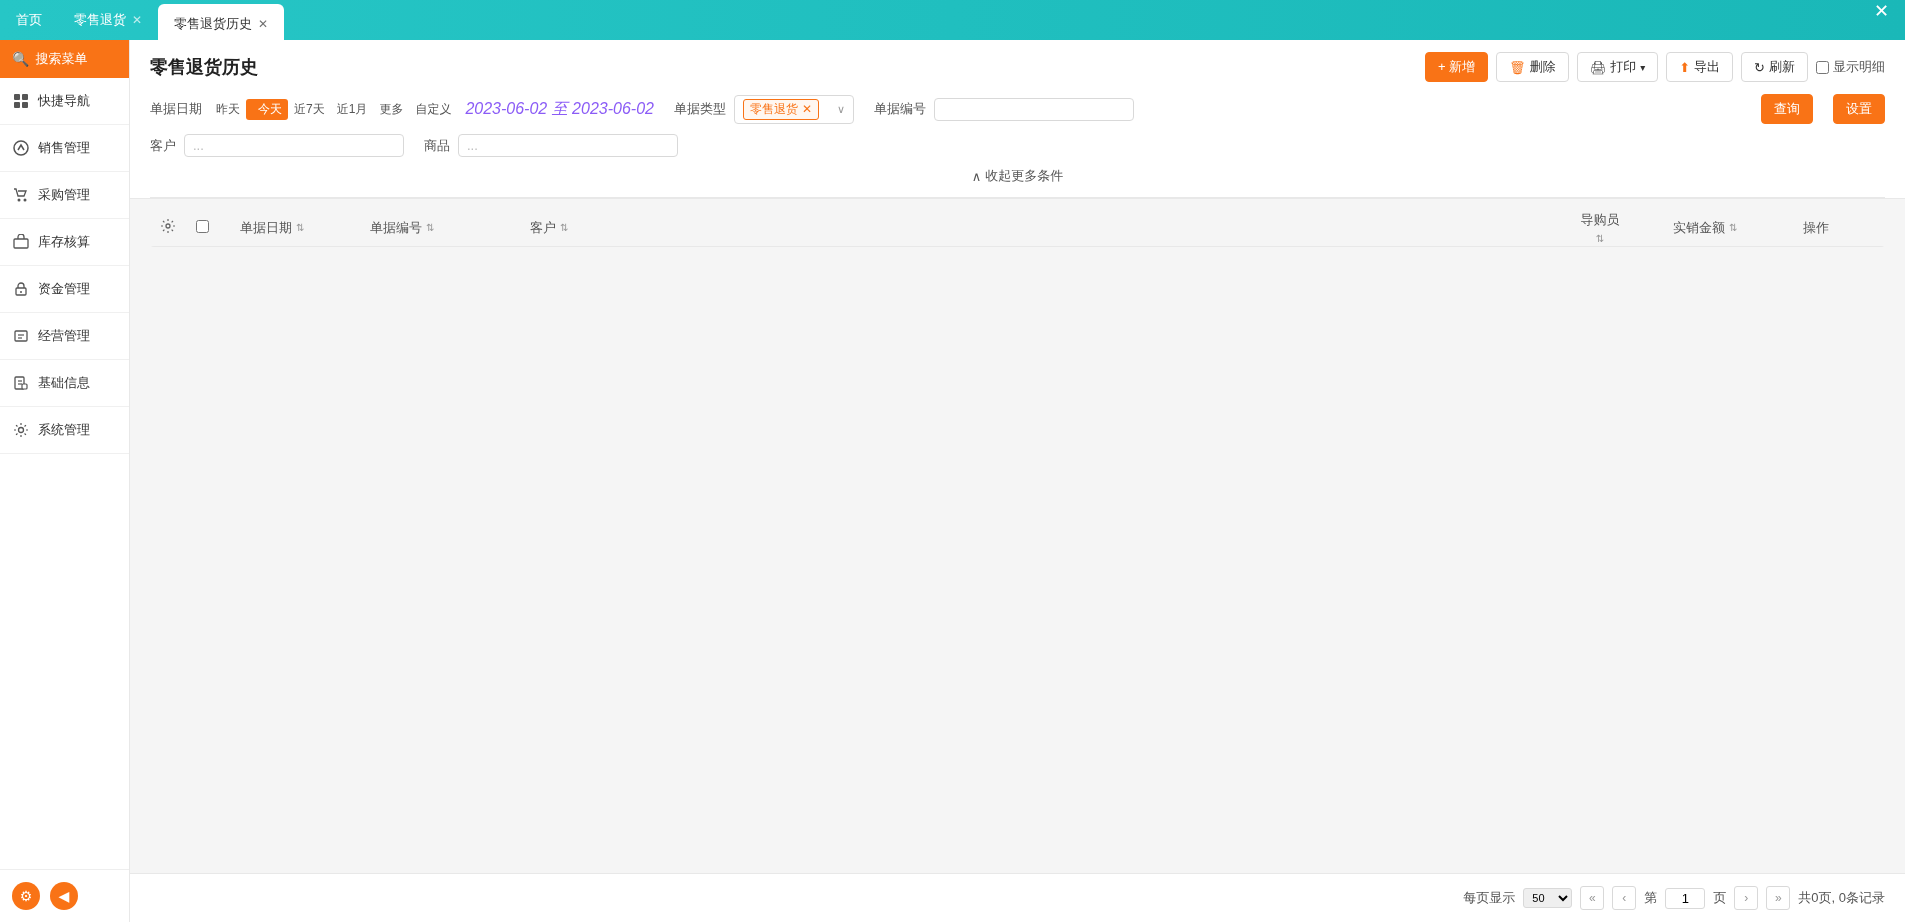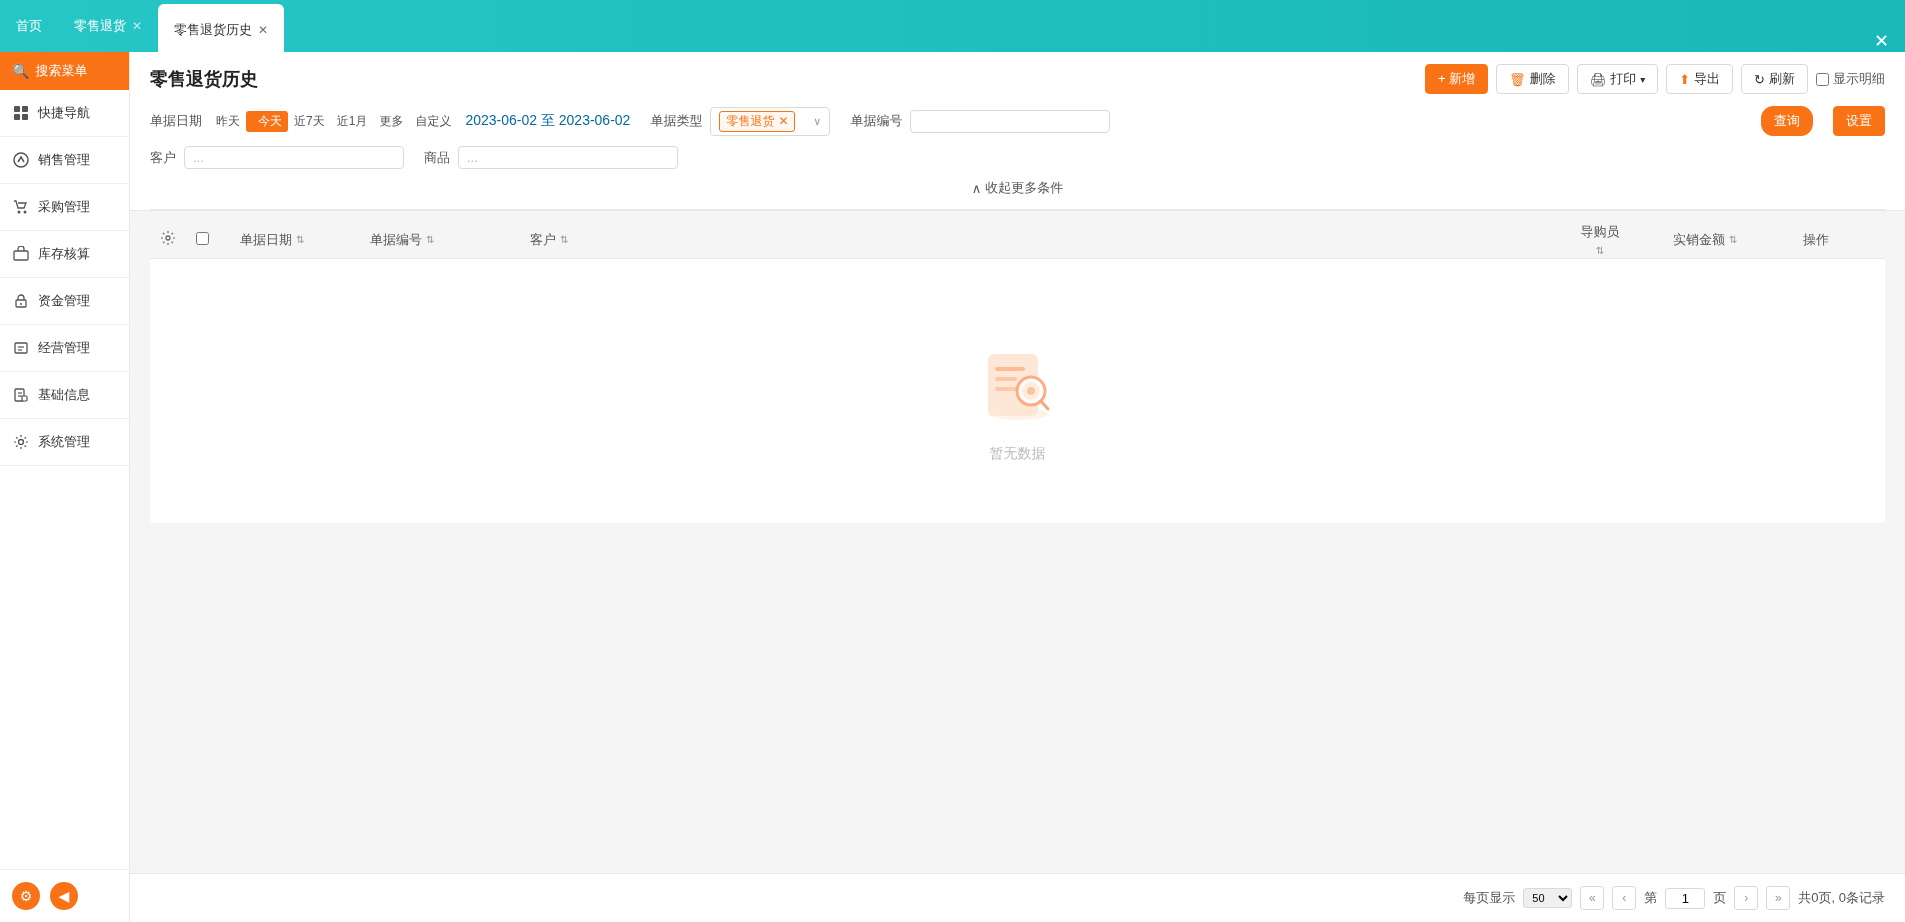--- a/index.html
+++ b/index.html
@@ -1,23 +1,23 @@
 <!DOCTYPE html>
 <html><head>
   <meta charset="utf-8">
   <style>
     * { box-sizing: border-box; margin: 0; padding: 0; font-family: 'Microsoft YaHei', Arial, sans-serif; }
     body { display: flex; flex-direction: column; height: 922px; overflow: hidden; background: #f5f5f5; }
 
     
     .topbar {
-      height: 52px;
+      height: 40px;
       background: linear-gradient(to right, #26c6c6, #1ab8b8);
       display: flex;
-      align-items: flex-end;
+      align-items: flex-start;
       padding: 0 0 0 0;
       flex-shrink: 0;
     }
     .topbar-tabs {
       display: flex;
       align-items: stretch;
       height: 100%;
       flex: 1;
     }
     .tab-item {
@@ -153,21 +153,21 @@
       padding: 5px 12px;
       border-radius: 4px;
       font-size: 13px;
       cursor: pointer;
       border: 1px solid #d9d9d9;
       background: #fff;
       color: #333;
     }
     .btn-primary { background: #f97316; color: #fff; border-color: #f97316; }
     .btn-setting { background: #f97316; color: #fff; border-color: #f97316; }
-    .btn-query { background: #f97316; color: #fff; border-color: #f97316; border-radius: 12px; }
+    .btn-query { background: #f97316; color: #fff; border-color: #f97316; }
     .checkbox-label {
       display: flex;
       align-items: center;
       gap: 4px;
       font-size: 13px;
       color: #555;
     }
 
     
     .filter-area {
@@ -198,21 +198,21 @@
       color: #555;
       background: transparent;
       border: none;
     }
     .date-btn.active {
       background: #f97316;
       color: #fff;
       border-radius: 3px;
       padding-left: 12px;
     }
-    .date-range { font-size: 14px; color: #0369a1; }
+    .date-range { font-size: 16px; color: #8b5cf6; font-style: italic; }
     .filter-select {
       display: flex;
       align-items: center;
       border: 1px solid #d9d9d9;
       border-radius: 4px;
       padding: 3px 8px;
       font-size: 13px;
       background: #fff;
       min-width: 120px;
       gap: 4px;
@@ -588,37 +588,20 @@
           </div>
           <div class="th th-amount" style="margin-left:auto;">
             <span>实销金额</span>
             <span class="sort-icon">⇅</span>
           </div>
           <div class="th th-action">
             <span>操作</span>
           </div>
         </div>
 
-        <div class="empty-area">
-          <div class="empty-img">
-            
-            <svg width="90" height="90" viewBox="0 0 90 90" fill="none" xmlns="http://www.w3.org/2000/svg">
-              <ellipse cx="45" cy="75" rx="30" ry="6" fill="#fde8d8" opacity="0.5"></ellipse>
-              <rect x="15" y="15" width="50" height="62" rx="6" fill="#fde8d8"></rect>
-              <rect x="22" y="28" width="30" height="4" rx="2" fill="#f9a87a" opacity="0.7"></rect>
-              <rect x="22" y="38" width="22" height="4" rx="2" fill="#f9a87a" opacity="0.5"></rect>
-              <rect x="22" y="48" width="26" height="4" rx="2" fill="#f9a87a" opacity="0.5"></rect>
-              <circle cx="58" cy="52" r="14" fill="#fff" stroke="#f9a87a" stroke-width="3" opacity="0.9"></circle>
-              <circle cx="58" cy="52" r="9" fill="#fde8d8" opacity="0.8"></circle>
-              <line x1="68" y1="62" x2="75" y2="70" stroke="#f9a87a" stroke-width="3" stroke-linecap="round"></line>
-              <circle cx="58" cy="52" r="4" fill="#f9a87a" opacity="0.6"></circle>
-            </svg>
-          </div>
-          <span class="empty-text">暂无数据</span>
-        </div>
       </div>
     </div>
 
     <div class="pagination-bar">
       <span>每页显示</span>
       <select class="page-select">
         <option value="10">10</option>
         <option value="20">20</option>
         <option value="50" selected="">50</option>
         <option value="100">100</option>

